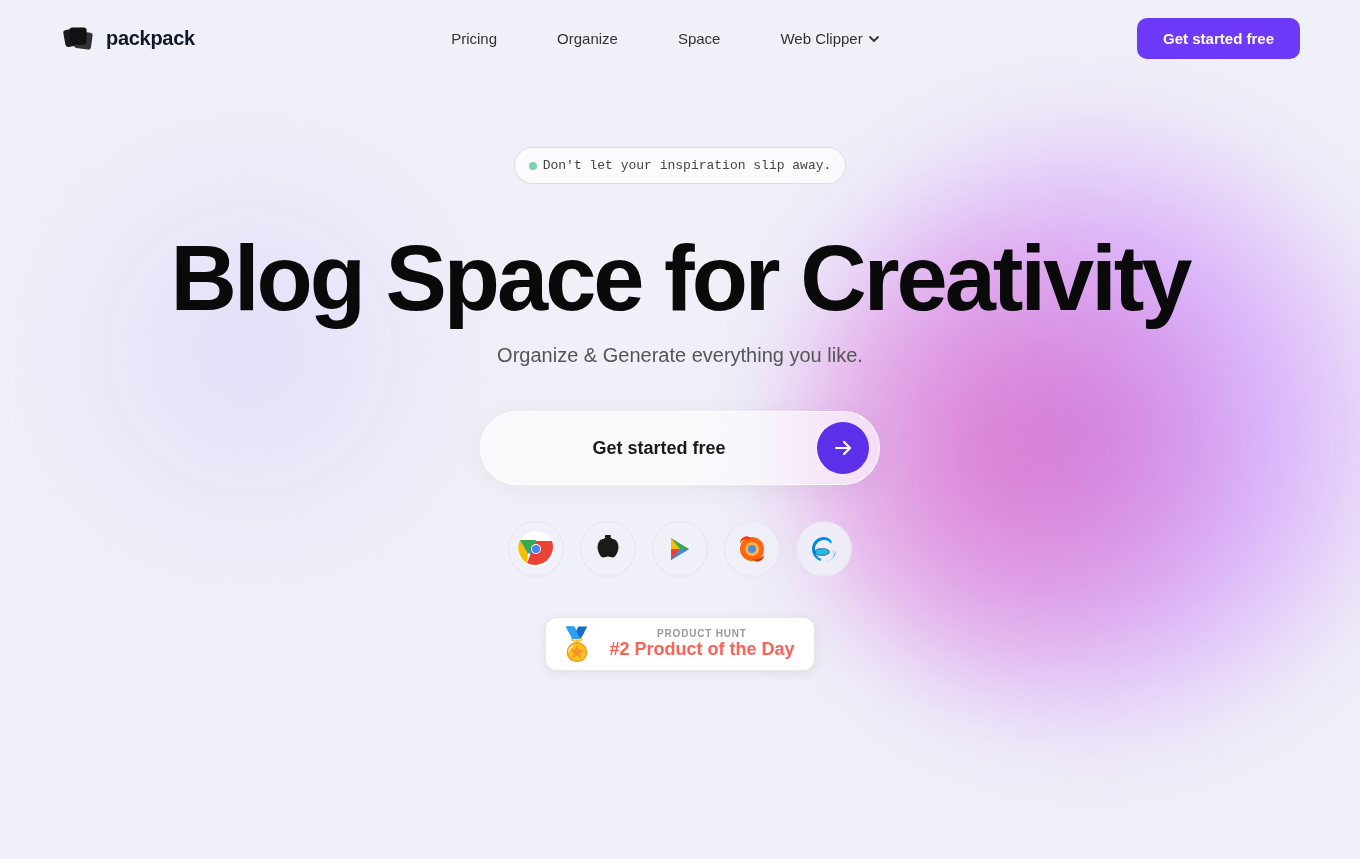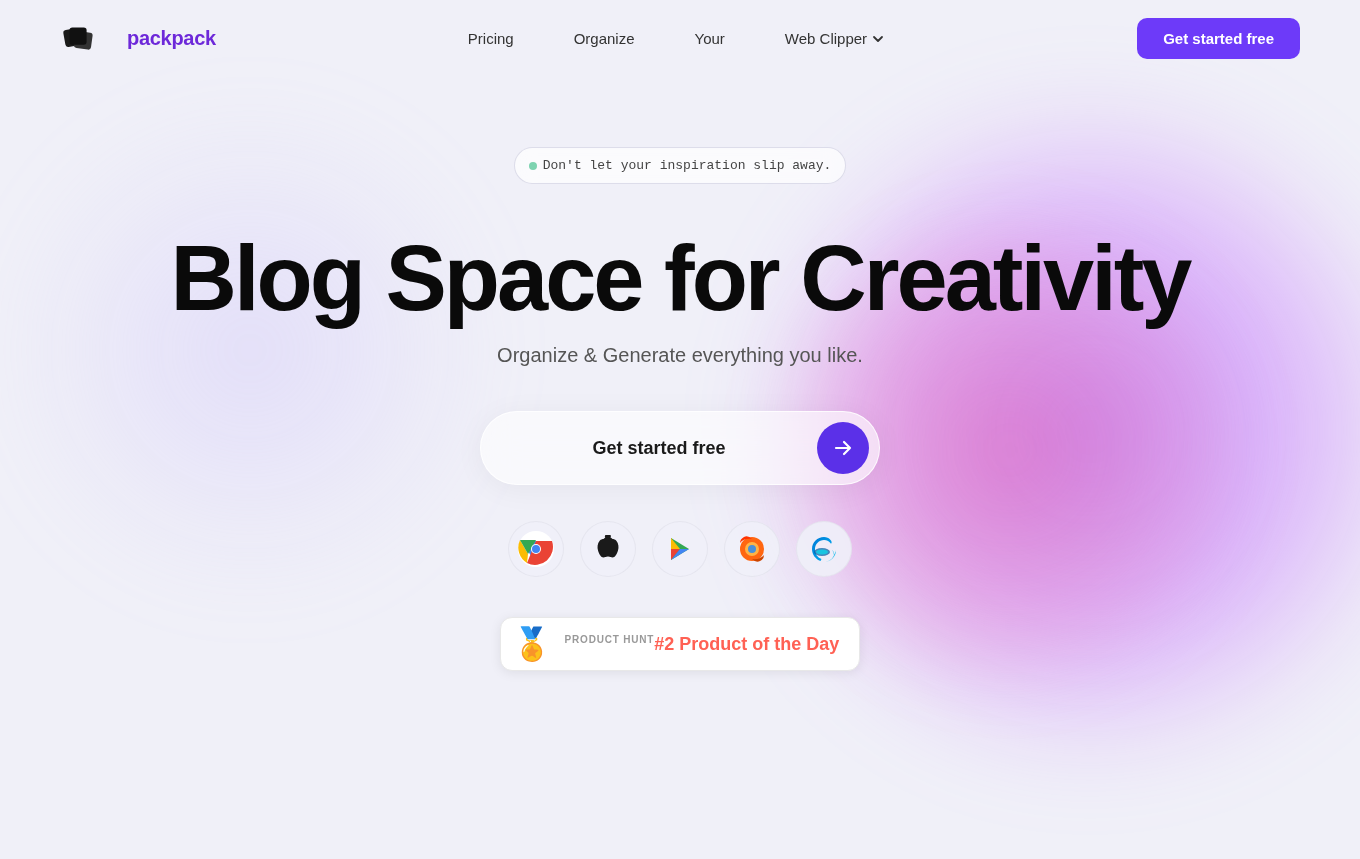--- a/index.html
+++ b/index.html
@@ -72,23 +72,22 @@
     }
 
     .logo-icon {
       width: 38px;
       height: 38px;
     }
 
     .logo-text {
       font-size: 20px;
       font-weight: 700;
-      color: #6d28d9;
+      color: #0f172a;
       letter-spacing: -0.3px;
-      margin-left: 21px;
     }
 
     .nav-links {
       display: flex;
       align-items: center;
       gap: 60px;
     }
 
     .nav-link {
       font-size: 15px;
@@ -252,21 +251,21 @@
       cursor: pointer;
     }
 
     .ph-medal {
       font-size: 32px;
       line-height: 1;
     }
 
     .ph-text-wrap {
       display: flex;
-      flex-direction: row;
+      flex-direction: column;
     }
 
     .ph-label {
       font-size: 10px;
       font-weight: 700;
       color: #999;
       letter-spacing: 0.8px;
       text-transform: uppercase;
     }
 
@@ -291,21 +290,21 @@
       <rect x="4" y="10" width="18" height="18" rx="3" fill="#1a1a1a" transform="rotate(-10 10 16)"></rect>
       <rect x="16" y="12" width="18" height="18" rx="3" fill="#333" transform="rotate(8 22 18)"></rect>
       <rect x="10" y="8" width="18" height="18" rx="3" fill="#111"></rect>
     </svg>
     <span class="logo-text">packpack</span>
   </a>
 
   <div class="nav-links">
     <a class="nav-link" href="#">Pricing</a>
     <a class="nav-link" href="#">Organize</a>
-    <a class="nav-link" href="#">Your</a>
+    <a class="nav-link" href="#">Space</a>
     <a class="nav-link nav-link-dropdown" href="#">
       <span>Web Clipper</span>
       <svg width="14" height="14" viewBox="0 0 14 14" fill="none">
         <path d="M3 5l4 4 4-4" stroke="#333" stroke-width="1.8" stroke-linecap="round" stroke-linejoin="round"></path>
       </svg>
     </a>
   </div>
 
   <button class="nav-cta">Get started free</button>
 </nav>

